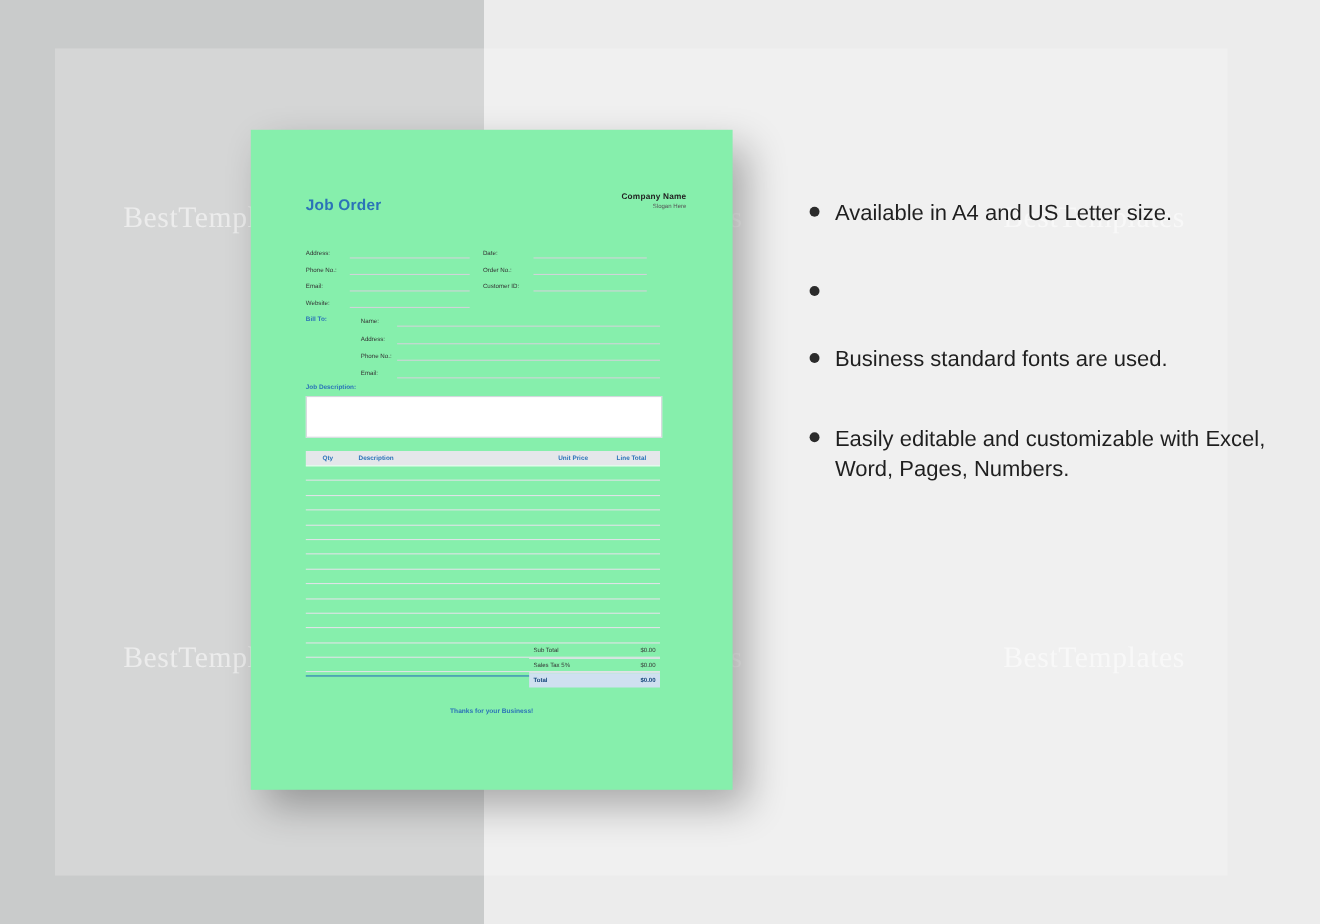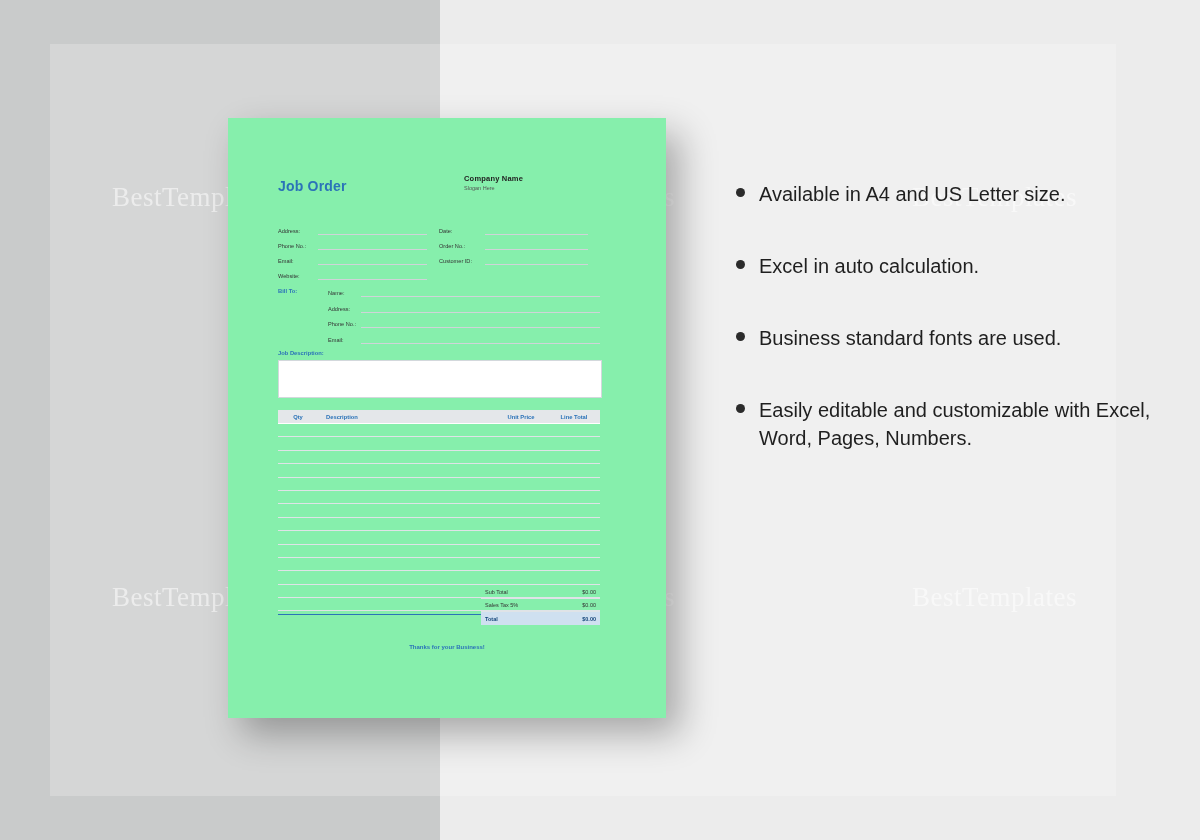--- a/index.html
+++ b/index.html
@@ -33,21 +33,21 @@
     position:absolute;left:228px;top:118px;width:438px;height:600px;
     background:#86efac;
     box-shadow:14px 16px 34px rgba(0,0,0,0.30);
   }
 
   .doc-title{
     color:#2b73b8;font-size:14px;font-weight:bold;letter-spacing:0.2px;
     position:absolute;left:50px;top:60px;
   }
   .company{
-    position:absolute;right:42px;top:56px;text-align:left;width:160px;
+    position:absolute;right:42px;top:56px;text-align:right;width:160px;
   }
   .company-name{font-size:7.5px;font-weight:bold;color:#222;letter-spacing:0.2px;}
   .company-slogan{font-size:5.5px;color:#555;margin-top:2px;}
 
   
   .meta{position:absolute;left:50px;top:108px;width:322px;}
   .meta-row{display:flex;gap:0;margin-bottom:6px;}
   .meta-col{width:50%;display:flex;align-items:flex-end;}
   .meta-label{font-size:5.6px;color:#333;width:40px;flex:none;line-height:8px;}
   .meta-label.wide{width:46px;}
@@ -236,21 +236,20 @@
     <div class="thanks">Thanks for your Business!</div>
   </div>
 
   <div class="features">
     <div class="feature">
       <span class="bullet"></span>
       <span class="feature-text">Available in A4 and US Letter size.</span>
     </div>
     <div class="feature">
       <span class="bullet"></span>
-      <span class="feature-text">Excel in auto calculation.</span>
     </div>
     <div class="feature">
       <span class="bullet"></span>
       <span class="feature-text">Business standard fonts are used.</span>
     </div>
     <div class="feature">
       <span class="bullet"></span>
       <span class="feature-text">Easily editable and customizable with Excel, Word, Pages, Numbers.</span>
     </div>
   </div>

